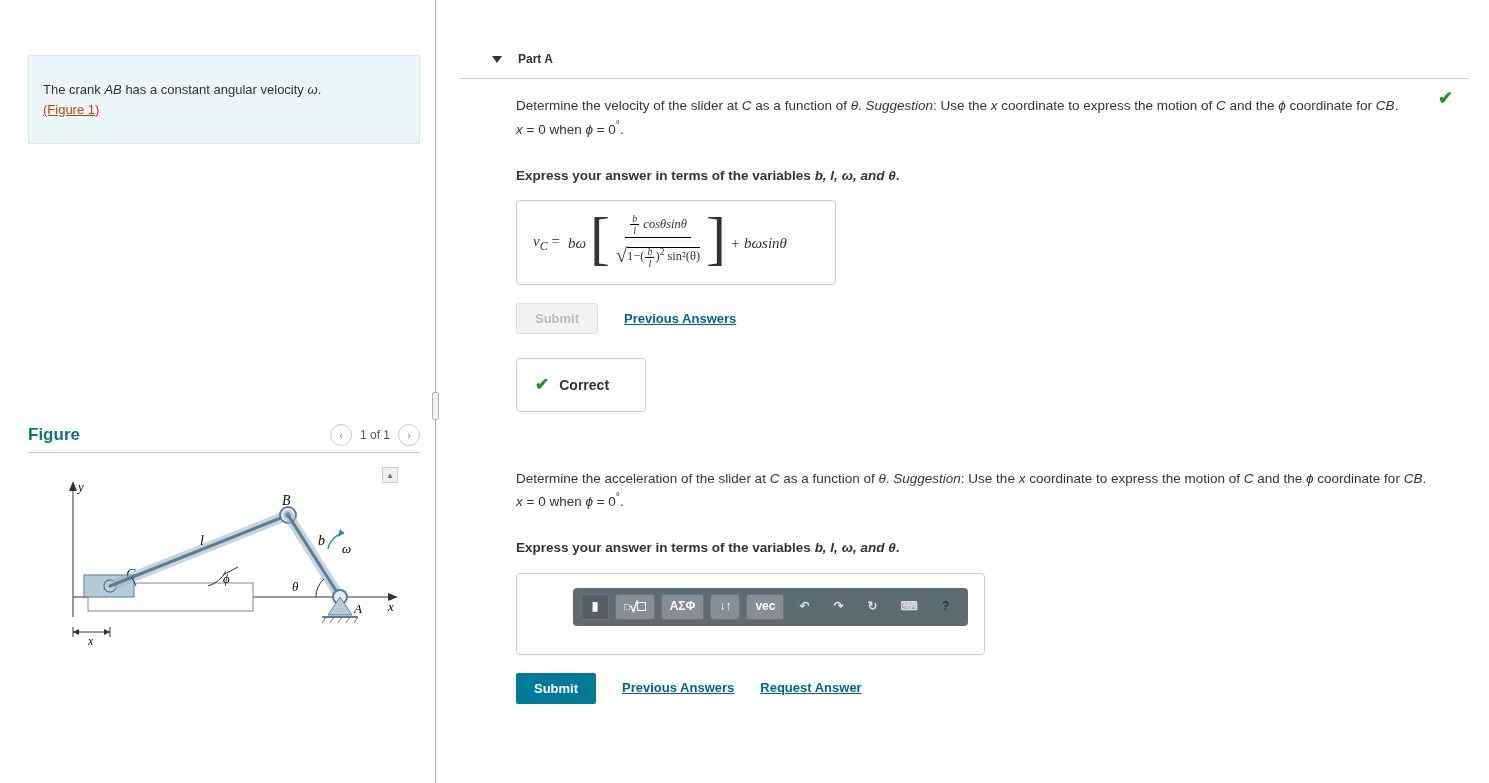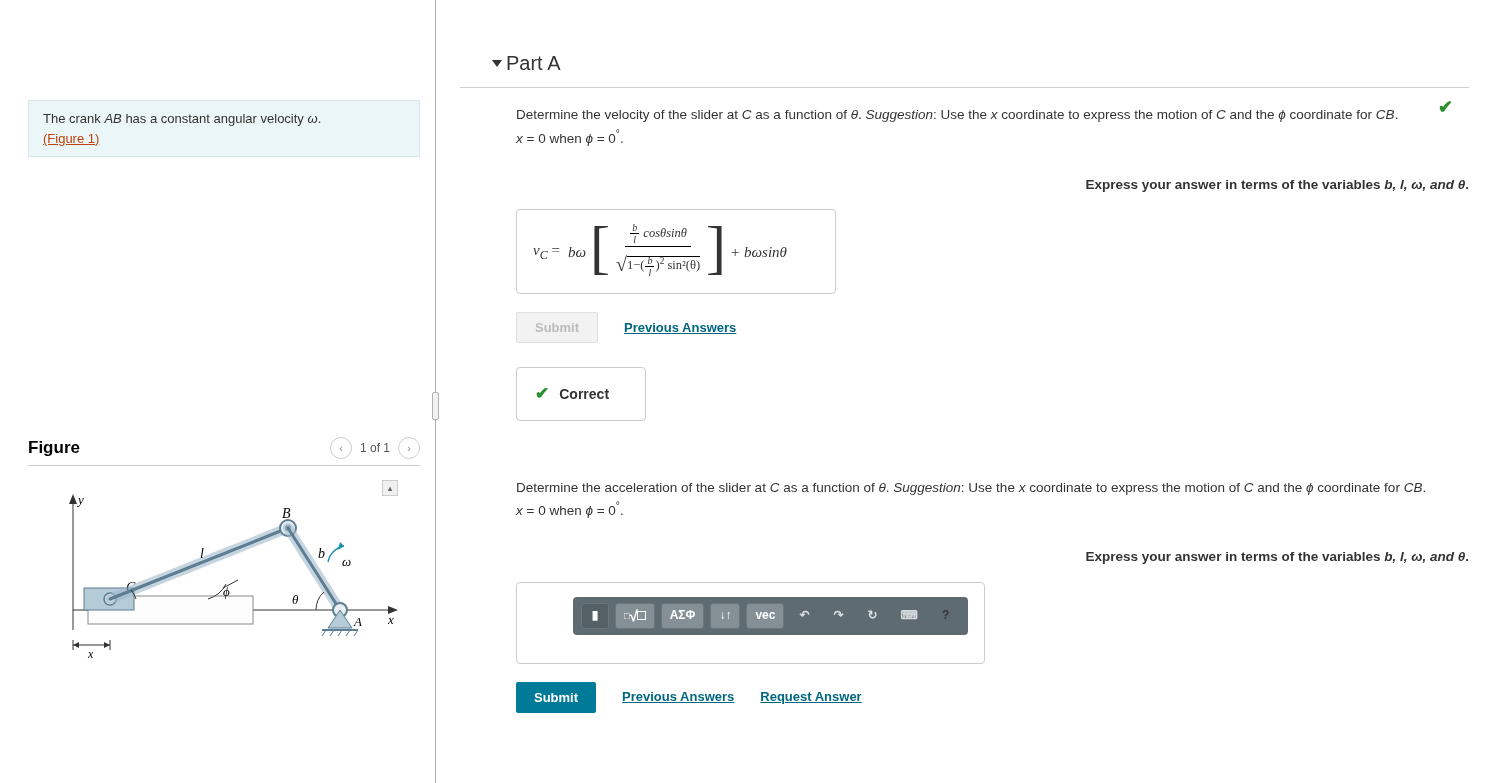--- a/index.html
+++ b/index.html
@@ -44,38 +44,38 @@
     border: 1px solid #b0b0b0;
     border-radius: 2px;
   }
   .right-pane {
     flex: 1;
     padding: 0 20px;
   }
   .problem-box {
     background: #eaf6f7;
     border: 1px solid #d9e8ea;
-    margin: 100px 10px 0 28px;
-    padding: 8px 14px;
+    margin: 55px 10px 0 28px;
+    padding: 24px 14px;
     font-size: 13px;
     line-height: 1.5;
   }
   .problem-box .link { color: #c2410c; text-decoration: underline; cursor: pointer; }
   .figure-section {
     margin-top: 280px;
     padding: 0 10px 0 28px;
   }
   .figure-header {
     display: flex;
     align-items: center;
     justify-content: space-between;
     border-bottom: 1px solid #ccc;
     padding-bottom: 6px;
   }
-  .figure-title { font-size: 17px; font-weight: bold; color: #000000; }
+  .figure-title { font-size: 17px; font-weight: bold; color: #0f766e; }
   .figure-nav { display: flex; align-items: center; gap: 8px; font-size: 12px; color: #555; }
   .nav-btn {
     width: 22px; height: 22px;
     border: 1px solid #ccc;
     border-radius: 50%;
     background: #fff;
     display: inline-flex;
     align-items: center;
     justify-content: center;
     color: #888;
@@ -97,46 +97,46 @@
     font-size: 9px;
     text-align: center;
     line-height: 14px;
     color: #666;
   }
 
   .part-section { margin-top: 40px; }
   .part-header {
     display: flex;
     align-items: center;
-    gap: 4px;
+    gap: 16px;
     padding: 12px 0 12px 32px;
     border-bottom: 1px solid #d0d0d0;
-    font-weight: normal;
-    font-size: 20px;
+    font-weight: bold;
+    font-size: 12px;
   }
   .part-header .triangle {
     width: 0; height: 0;
     border-left: 5px solid transparent;
     border-right: 5px solid transparent;
     border-top: 7px solid #333;
   }
   .check-icon-top {
     color: #2a8f2a;
     font-size: 18px;
     font-weight: bold;
     float: right;
     margin: 8px 16px 0 0;
   }
   .part-body {
     padding: 16px 0 16px 56px;
     font-size: 13.5px;
     line-height: 1.6;
   }
   .prompt-text { margin-bottom: 10px; }
-  .instr-bold { font-weight: bold; margin: 25px 0 14px; font-size: 13.5px; text-align: right; }
+  .instr-bold { font-weight: bold; margin: 25px 0 14px; font-size: 13.5px; }
   .ital { font-style: italic; }
   .sup { font-size: 0.75em; vertical-align: super; }
   .sub { font-size: 0.8em; vertical-align: sub; font-style: italic; }
 
   .answer-box-a {
     border: 1px solid #ccc;
     border-radius: 4px;
     padding: 12px 16px;
     display: inline-block;
     min-width: 320px;

